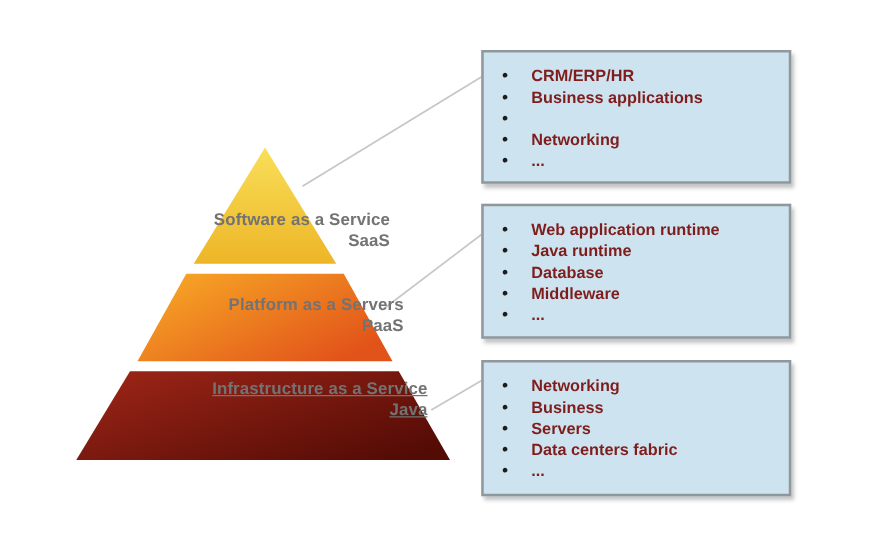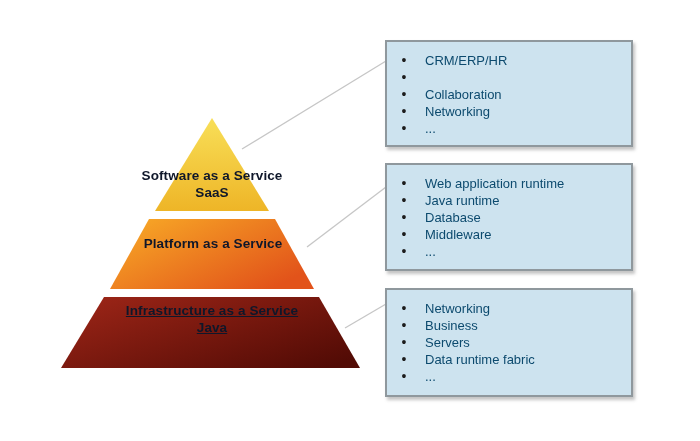--- a/index.html
+++ b/index.html
@@ -2,36 +2,36 @@
 <html><head>
 <meta charset="utf-8">
 <style>
   html,body{margin:0;padding:0;background:#fff;}
   .stage{
     position:relative;width:700px;height:441px;background:#fff;overflow:hidden;
     font-family:"Liberation Sans", sans-serif;
   }
   .layer-svg{position:absolute;left:0;top:0;}
   .layer-label{
-    position:absolute;text-align:center;font-weight:bold;font-size:13.5px;
-    line-height:17px;color:#0f172a;letter-spacing:.1px;
+    position:absolute;text-align:right;font-weight:bold;font-size:13.5px;
+    line-height:17px;color:#737373;letter-spacing:.1px;
   }
   .info-box{
     position:absolute;left:385px;width:248px;box-sizing:border-box;
     background:#CDE3EF;border:2px solid #8F989D;
     box-shadow:2px 3px 3px rgba(125,125,125,.45);
   }
   .info-box ul{list-style:none;margin:0;padding:10px 8px 0 8px;}
   .info-box li{display:flex;align-items:center;height:17px;}
   .bullet{
     width:14px;flex:0 0 14px;text-align:center;font-size:14px;line-height:17px;
     color:#1C1C1C;margin-left:2px;
   }
   .item-text{
-    margin-left:14px;font-size:13px;font-weight:normal;color:#0c4a6e;
+    margin-left:14px;font-size:13px;font-weight:bold;color:#7f1d1d;
     white-space:nowrap;line-height:17px;
   }
 </style>
 </head>
 <body>
 
 <div class="stage">
 
   <svg class="layer-svg" width="700" height="441" viewBox="0 0 700 441">
     <defs>
@@ -57,40 +57,41 @@
     <polygon points="149,219 275,219 314,289 110,289" fill="url(#gPaaS)"></polygon>
     <polygon points="104,297 319,297 360,368 61,368" fill="url(#gIaaS)"></polygon>
   </svg>
 
   <div class="layer-label" style="left:112px;top:167px;width:200px;">
     <div>Software as a Service</div>
     <div>SaaS</div>
   </div>
 
   <div class="layer-label" style="left:103px;top:235px;width:220px;">
-    <div>Platform as a Service</div>
+    <div>Platform as a Servers</div>
+    <div>PaaS</div>
   </div>
 
   <div class="layer-label" style="left:82px;top:302px;width:260px;text-decoration:underline;">
     <div>Infrastructure as a Service</div>
     <div>Java</div>
   </div>
 
   <div class="info-box" style="top:40px;height:107px;">
     <ul>
       <li>
           <span class="bullet">•</span>
           <span class="item-text">CRM/ERP/HR</span>
         </li>
       <li>
           <span class="bullet">•</span>
+          <span class="item-text">Business applications</span>
         </li>
       <li>
           <span class="bullet">•</span>
-          <span class="item-text">Collaboration</span>
         </li>
       <li>
           <span class="bullet">•</span>
           <span class="item-text">Networking</span>
         </li>
       <li>
           <span class="bullet">•</span>
           <span class="item-text">...</span>
         </li>
     </ul>
@@ -130,21 +131,21 @@
       <li>
           <span class="bullet">•</span>
           <span class="item-text">Business</span>
         </li>
       <li>
           <span class="bullet">•</span>
           <span class="item-text">Servers</span>
         </li>
       <li>
           <span class="bullet">•</span>
-          <span class="item-text">Data runtime fabric</span>
+          <span class="item-text">Data centers fabric</span>
         </li>
       <li>
           <span class="bullet">•</span>
           <span class="item-text">...</span>
         </li>
     </ul>
   </div>
 
 </div>
 

